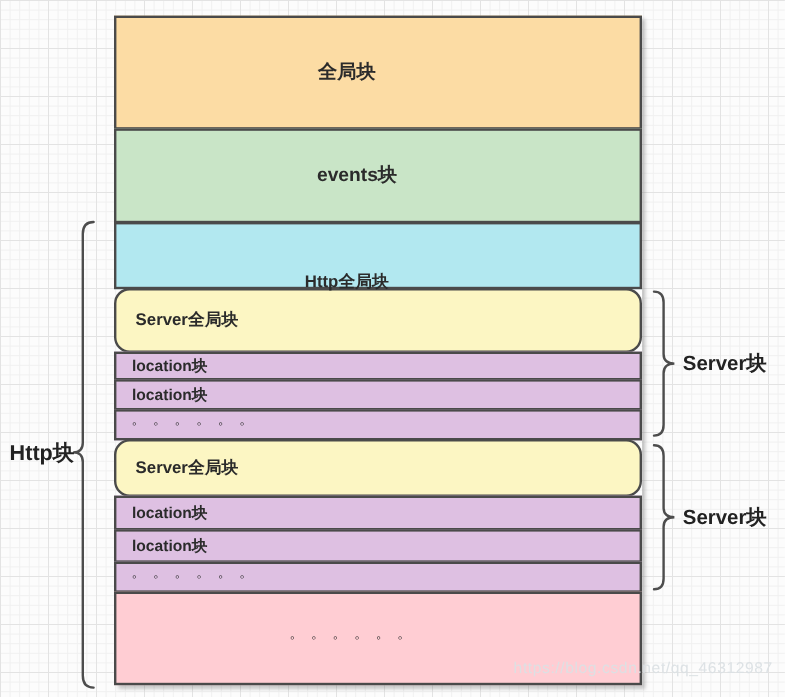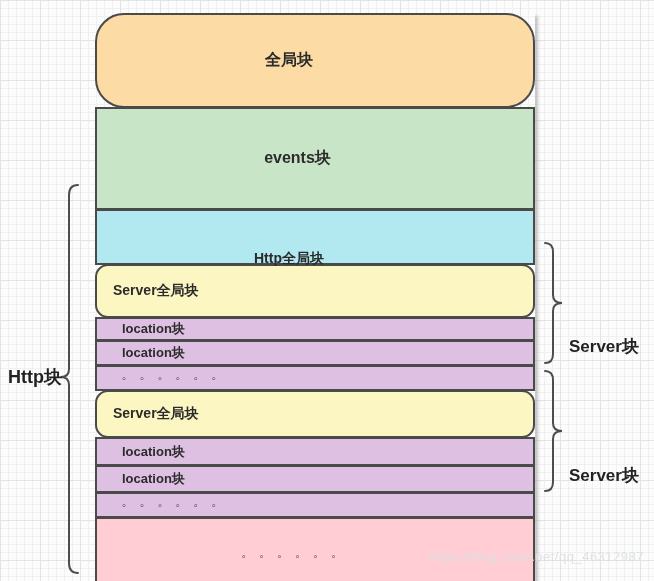--- a/index.html
+++ b/index.html
@@ -20,49 +20,49 @@
   }
   .block{
     box-sizing:border-box;width:100%;
     border:2px solid #4a4a4a;margin-top:-1px;
     display:flex;align-items:center;
     color:#2b2b2b;font-weight:bold;
   }
   .block:first-child{margin-top:0;}
   .align-center{justify-content:center;padding-right:52px;}
   .align-left{padding-left:16px;border-radius:13px;}
-  .align-left-indent{padding-left:25px;text-align:center;}
+  .align-left-indent{padding-left:13px;text-align:center;}
   .block:nth-child(1) span{font-size:16px;}
   .block:nth-child(2) span{font-size:16px;}
   .block:nth-child(3) span{font-size:14px;margin-top:43px;}
   .block:nth-child(4) span,.block:nth-child(8) span{font-size:14px;}
   .block:nth-child(5) span,.block:nth-child(6) span,
   .block:nth-child(9) span,.block:nth-child(10) span{font-size:13px;}
   .block.dots span{font-size:11px;word-spacing:9px;letter-spacing:1px;}
   .side-label{
     position:absolute;color:#222;font-weight:bold;line-height:26px;
   }
   #http-label{left:4px;top:364px;width:58px;text-align:right;font-size:18px;}
-  .server-label{left:569px;font-size:17px;margin-top:44px;}
+  .server-label{left:569px;font-size:17px;}
   #server-label-top{top:290px;}
   #server-label-bottom{top:419px;}
   #brace-overlay{position:absolute;left:0;top:0;pointer-events:none;}
   #watermark{
     position:absolute;left:0;top:549px;width:644px;text-align:right;
     font-size:13px;color:rgba(219,224,228,0.95);letter-spacing:0.5px;
   }
 </style>
 </head>
 <body>
 
 <div class="stack">
-    <div class="block align-center" style="height: 95px; background: rgb(252, 220, 164); border-radius: 29px;">
+    <div class="block align-center" style="height: 95px; background: rgb(252, 220, 164);">
       <span>全局块</span>
     </div>
-    <div class="block align-center" style="height: 103px; background: rgb(201, 229, 199); padding-left: 17px;">
+    <div class="block align-center" style="height: 79px; background: rgb(201, 229, 199); padding-left: 17px;">
       <span>events块</span>
     </div>
     <div class="block align-center" style="height: 56px; background: rgb(178, 232, 240);">
       <span>Http全局块</span>
     </div>
     <div class="block align-left" style="height: 54px; background: rgb(252, 246, 195);">
       <span>Server全局块</span>
     </div>
     <div class="block align-left-indent" style="height: 24px; background: rgb(222, 192, 226);">
       <span>location块</span>

